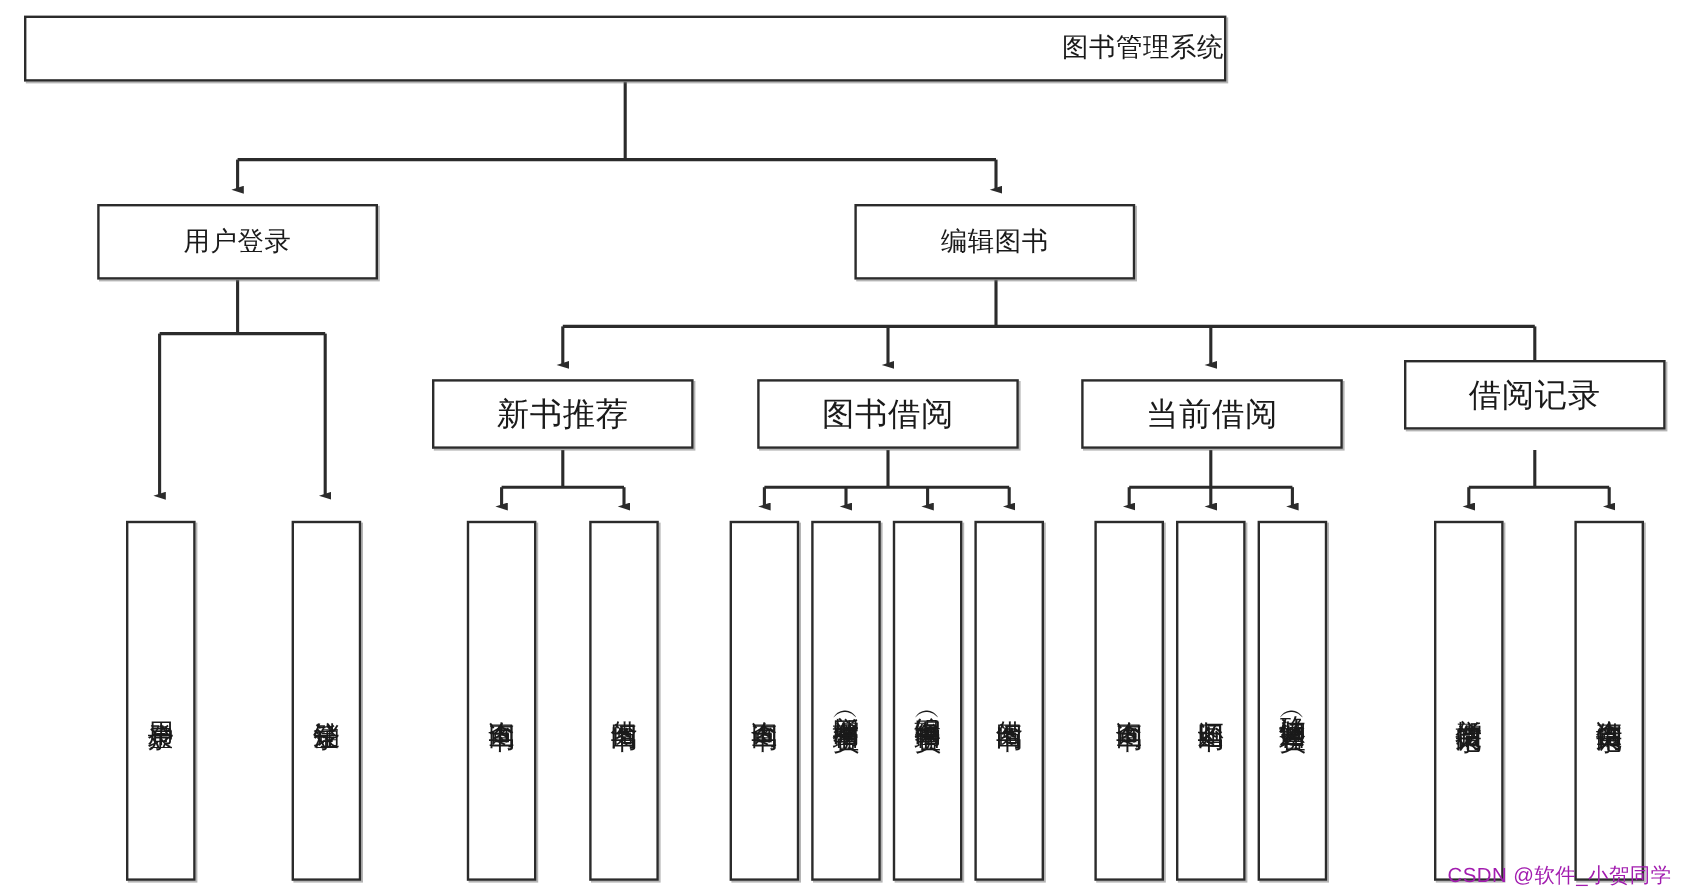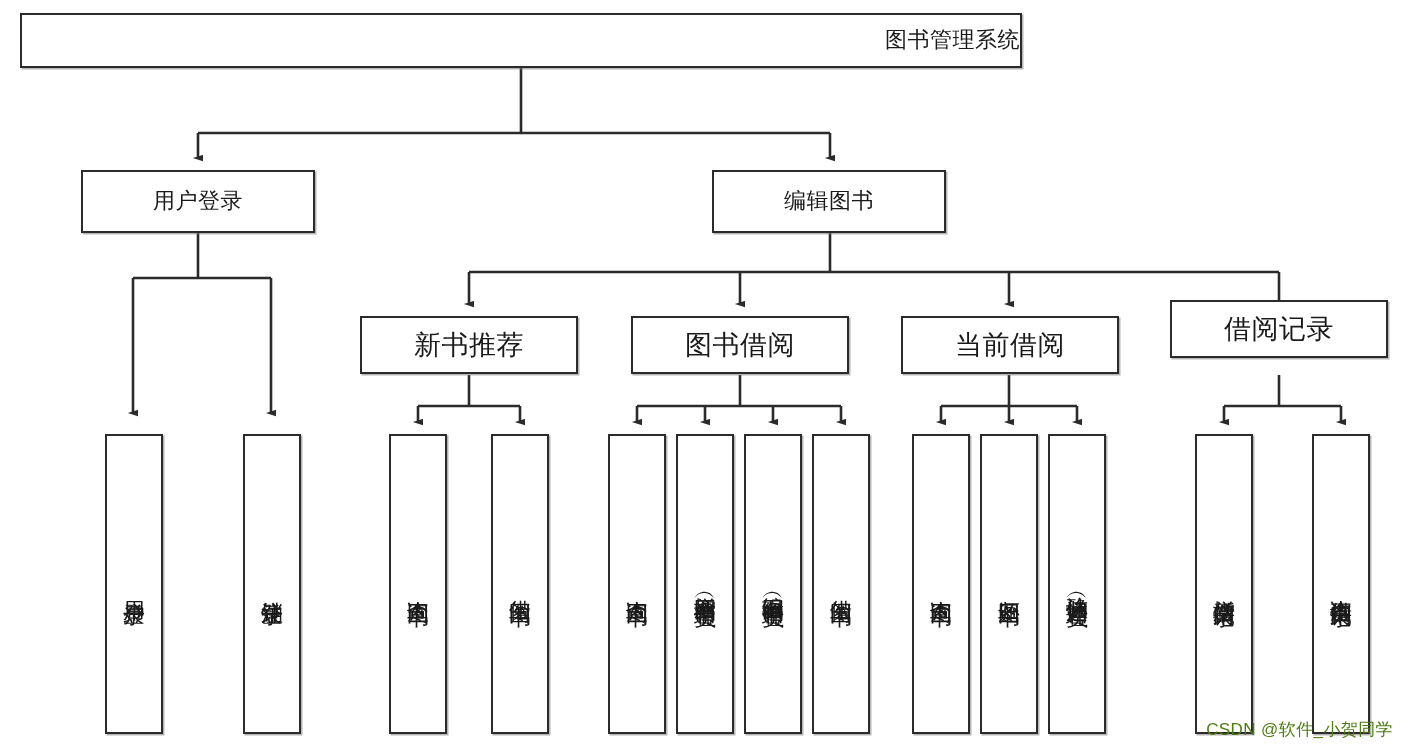--- a/index.html
+++ b/index.html
@@ -54,21 +54,21 @@
   }
   .node-box.root .node-label { font-size: 22px; }
   .node-box.level2 .node-label { font-size: 22px; }
   .node-box.level3 .node-label { font-size: 27px; }
 
   #watermark {
     position: absolute;
     right: 12px;
     bottom: 6px;
     font-size: 17px;
-    color: #4d7c0f;
+    color: #a21caf;
     letter-spacing: 0.4px;
     user-select: none;
     white-space: nowrap;
   }
 </style>
 </head>
 <body>
 
 <div id="canvas">
 

